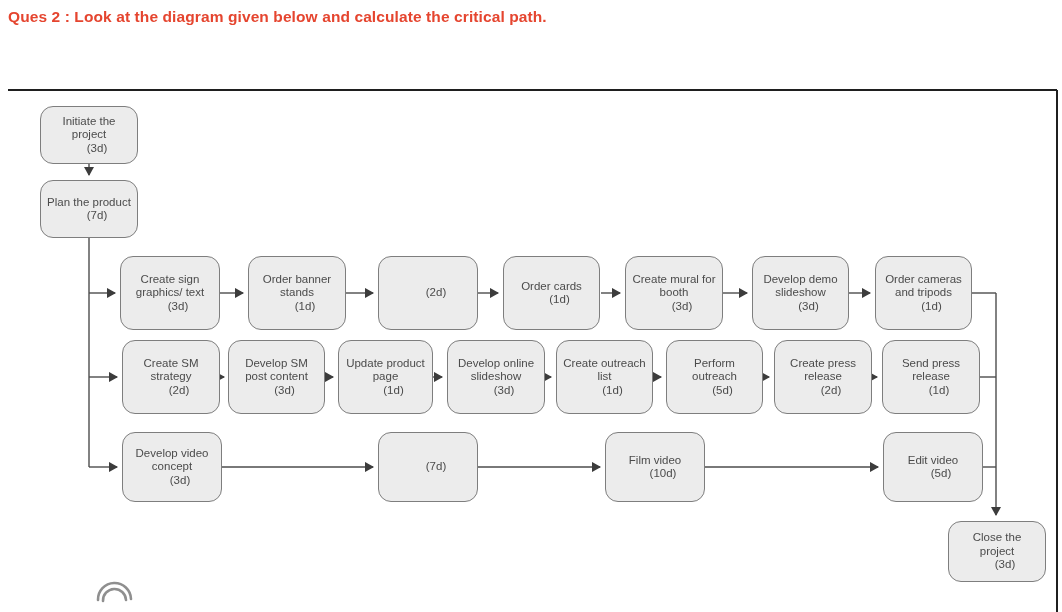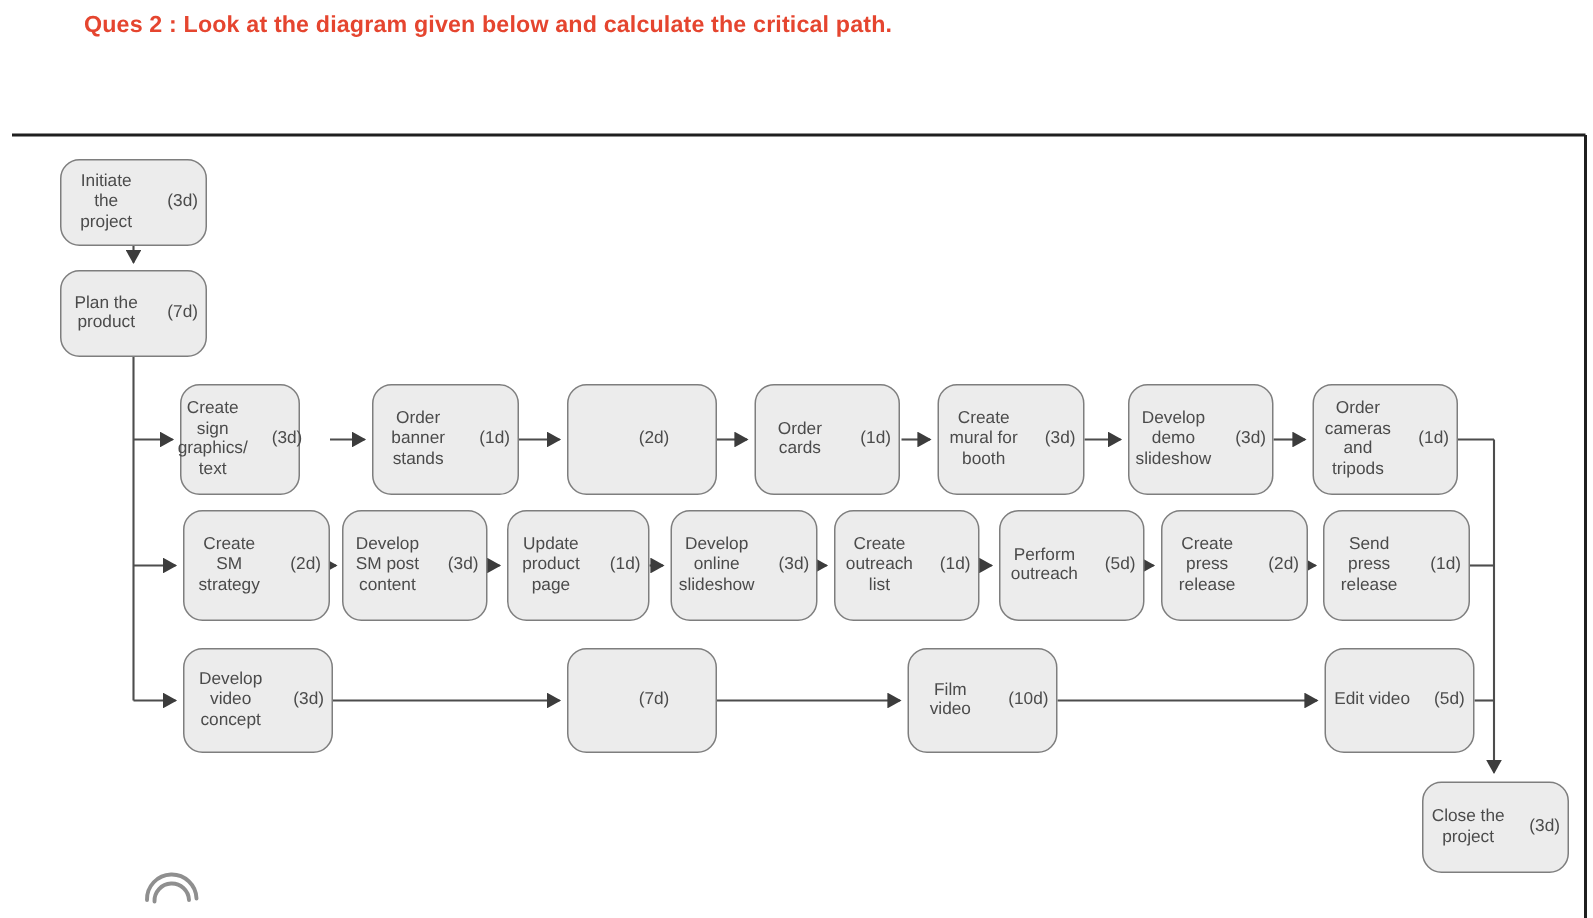--- a/index.html
+++ b/index.html
@@ -13,34 +13,34 @@
   }
   .question-title{
     position:absolute;
     left:8px;
     top:8px;
     font-size:15.5px;
     font-weight:bold;
     color:#e5452f;
     letter-spacing:0.1px;
     white-space:nowrap;
-    margin-left:48px;
   }
   .wires{
     position:absolute;
     left:0;top:0;
     width:1062px;height:612px;
   }
   .node{
     position:absolute;
     box-sizing:border-box;
     background:#ececec;
     border:1.5px solid #7e7e7e;
     border-radius:13px;
     display:flex;
+    flex-direction:column;
     align-items:center;
     justify-content:center;
     text-align:center;
     font-size:11.5px;
     line-height:13.5px;
     color:#4b4b4b;
     padding:3px 5px;
   }
   .node .nd{margin-top:0px;padding-left:16px;}
   .logo{
@@ -107,21 +107,21 @@
 
   <div class="node" style="left:40px;top:106px;width:98px;height:58px">
     <div class="nl">Initiate the project</div>
     <div class="nd">(3d)</div>
   </div>
   <div class="node" style="left:40px;top:180px;width:98px;height:58px">
     <div class="nl">Plan the product</div>
     <div class="nd">(7d)</div>
   </div>
 
-  <div class="node" style="left:120px;top:256px;width:80px;height:74px">
+  <div class="node" style="left:120px;top:256px;width:100px;height:74px">
     <div class="nl">Create sign graphics/ text</div>
     <div class="nd">(3d)</div>
   </div>
   <div class="node" style="left:248px;top:256px;width:98px;height:74px">
     <div class="nl">Order banner stands</div>
     <div class="nd">(1d)</div>
   </div>
   <div class="node" style="left:378px;top:256px;width:100px;height:74px">
     <div class="nd">(2d)</div>
   </div>

